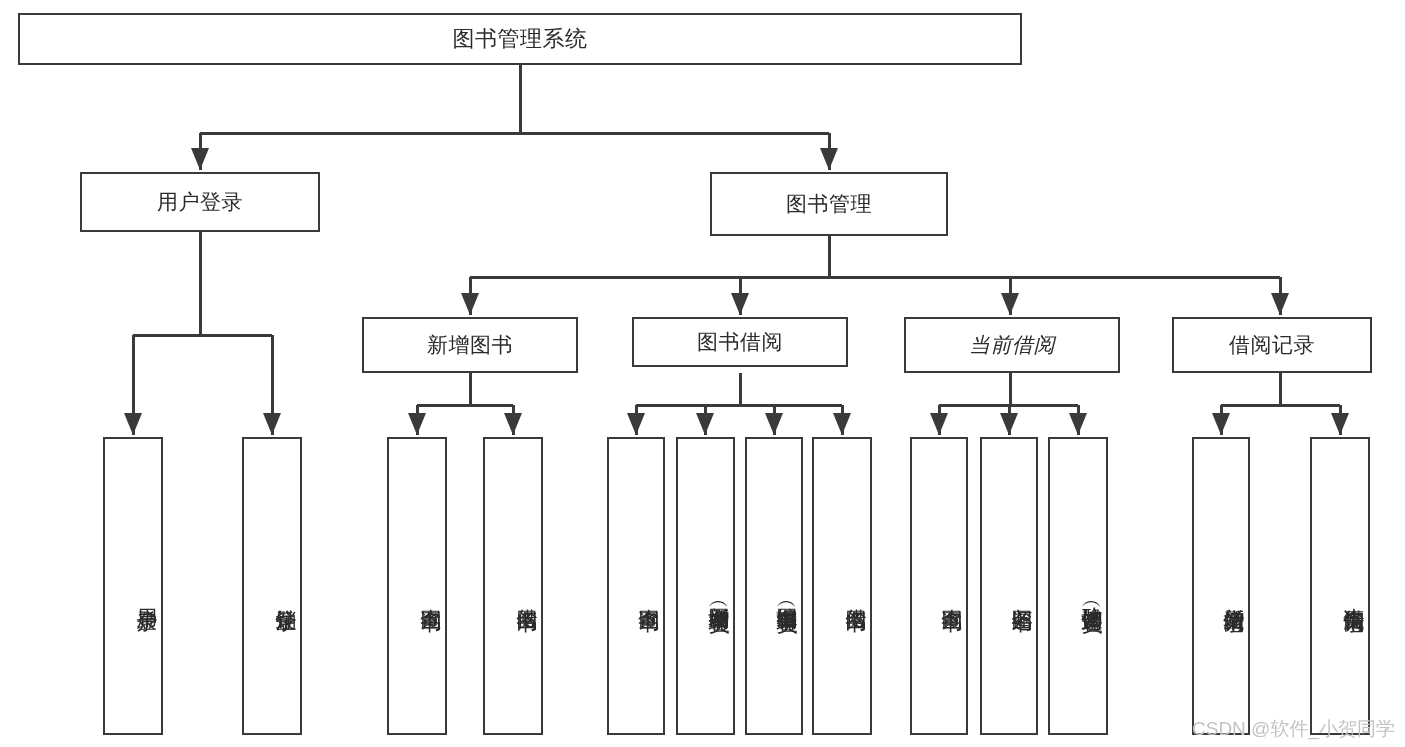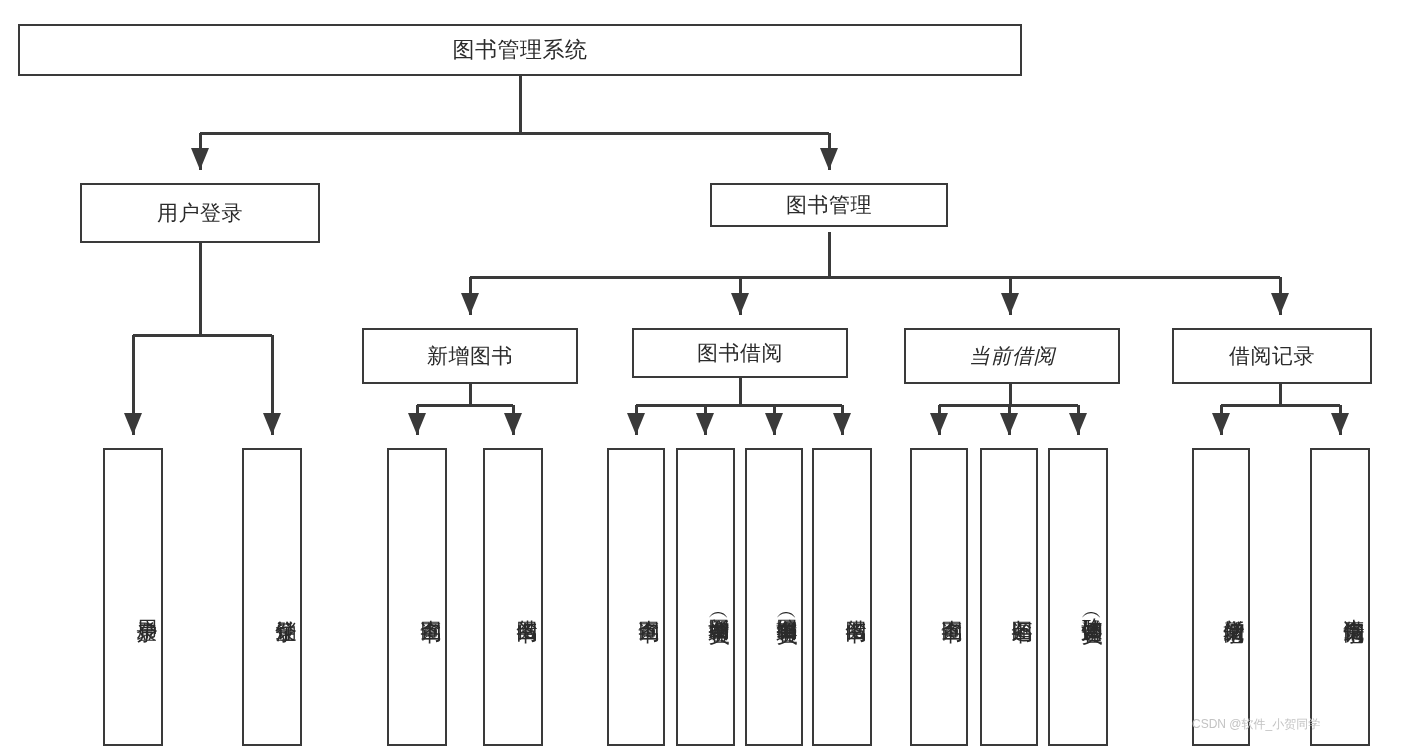--- a/index.html
+++ b/index.html
@@ -28,21 +28,20 @@
   .node {
     position: absolute;
     box-sizing: border-box;
     border: 2px solid #3a3a3a;
     background: #ffffff;
     display: flex;
     align-items: center;
     justify-content: center;
     color: #2b2b2b;
     z-index: 2;
-    margin-top: 11px;
   }
   .node-h {
     font-size: 21px;
     letter-spacing: 0.5px;
   }
   .node-v {
     writing-mode: vertical-rl;
     text-orientation: upright;
     font-size: 21px;
     line-height: 1.32;
@@ -50,21 +49,21 @@
     justify-content: center;
     padding-top: 16px;
     letter-spacing: 1px;
   }
   .root-box {
     font-size: 22px;
   }
   .watermark {
     position: absolute;
     color: #c3c3c3;
-    font-size: 12px;
+    font-size: 19px;
     white-space: nowrap;
     z-index: 3;
     text-align: right;
   }
 </style>
 </head>
 <body>
 
 <div id="canvas">
 
@@ -123,21 +122,21 @@
       <polygon points="1331,413 1349,413 1340,435" fill="#3a3a3a"></polygon>
     </svg>
 
   <div id="nodes">
       <div class="node node-h root-box" style="left: 18px; top: 13px; width: 1004px; height: 52px;">
         <span>图书管理系统</span>
       </div>
       <div class="node node-h" style="left: 80px; top: 172px; width: 240px; height: 60px;">
         <span>用户登录</span>
       </div>
-      <div class="node node-h" style="left: 710px; top: 172px; width: 238px; height: 44px;">
+      <div class="node node-h" style="left: 710px; top: 172px; width: 238px; height: 64px;">
         <span>图书管理</span>
       </div>
       <div class="node node-h" style="left: 362px; top: 317px; width: 216px; height: 56px;">
         <span>新增图书</span>
       </div>
       <div class="node node-h" style="left: 632px; top: 317px; width: 216px; height: 50px;">
         <span>图书借阅</span>
       </div>
       <div class="node node-h" style="left: 904px; top: 317px; width: 216px; height: 56px; font-style: italic;">
         <span>当前借阅</span>

